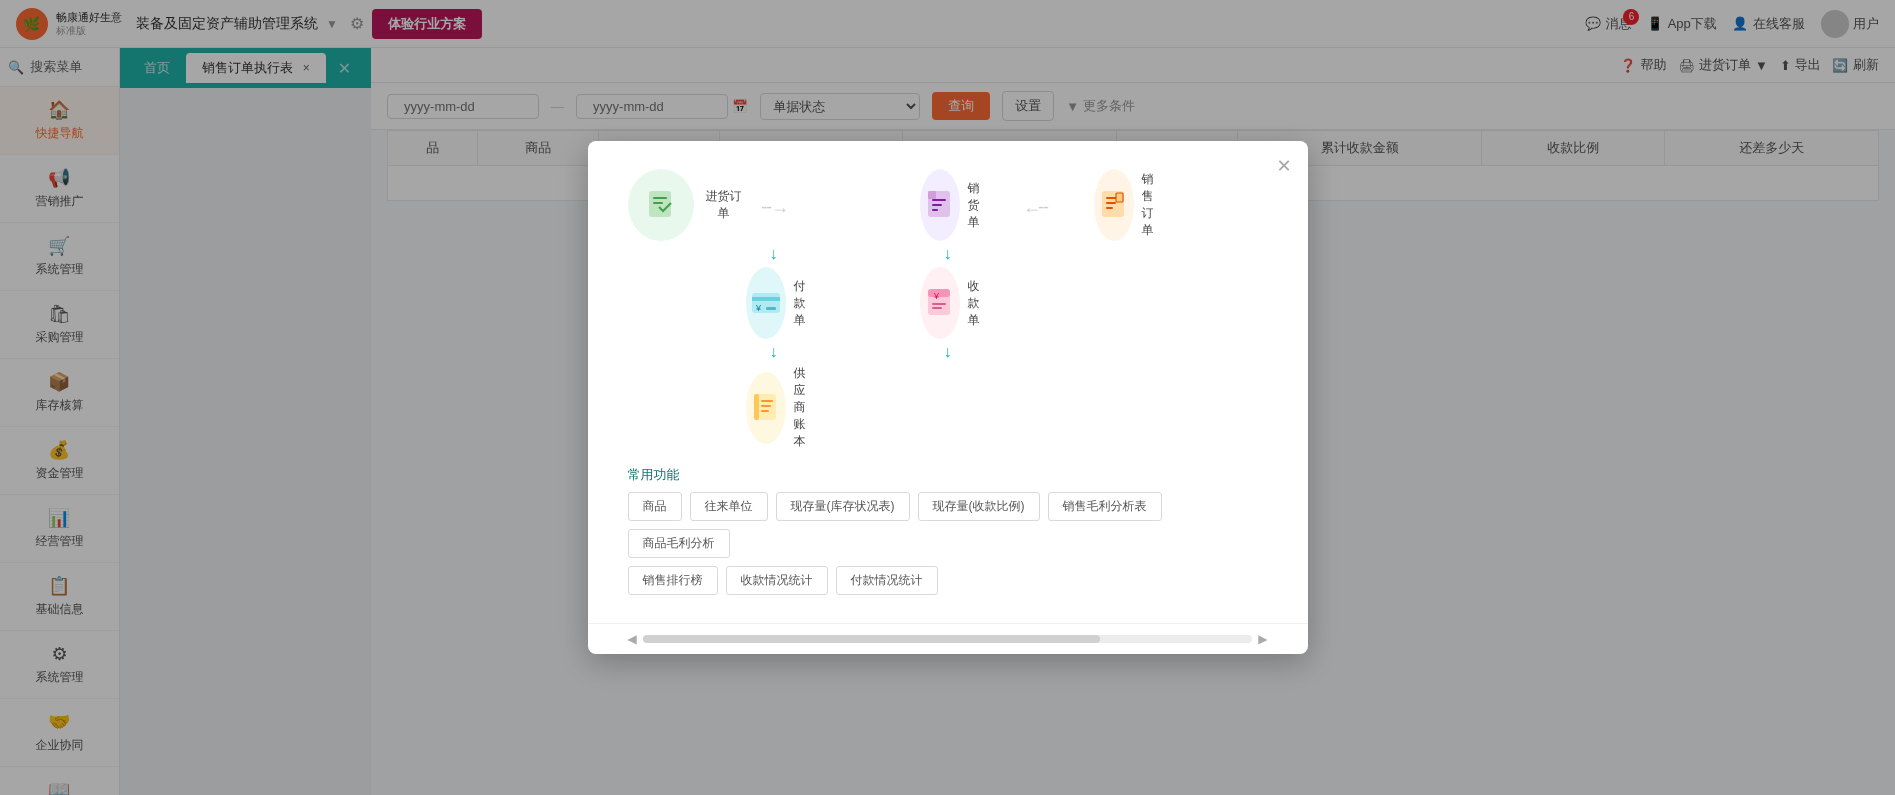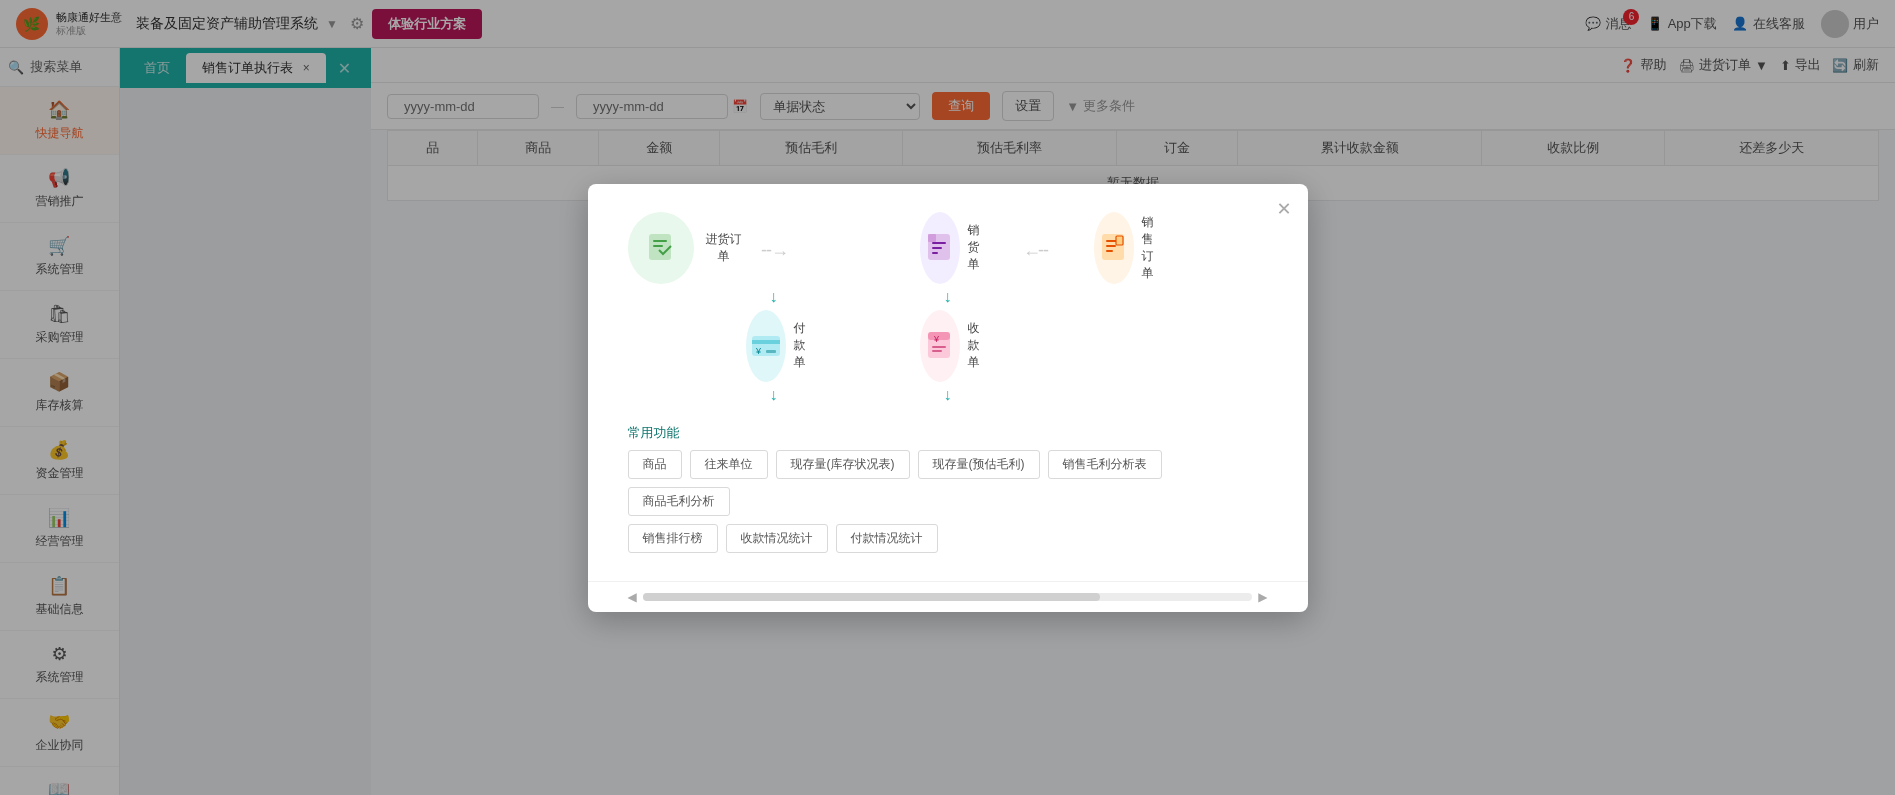--- a/index.html
+++ b/index.html
@@ -656,33 +656,45 @@
         </div>
         <div></div>
         <div class="down-arrow-area">
           <span style="color:#20b2aa; font-size:16px;">↓</span>
         </div>
         <div></div>
         <div></div>
 
         <div></div>
         <div></div>
+        <div class="fnode">
+          <div class="fcirc" style="background:#fff8e1;">
+            <svg width="40" height="40" viewBox="0 0 40 40" fill="none">
+              <rect x="8" y="6" width="22" height="26" rx="3" fill="#ffe082" opacity="0.5"></rect>
+              <rect x="8" y="6" width="5" height="26" rx="2" fill="#ffa000" opacity="0.5"></rect>
+              <rect x="15" y="12" width="12" height="2" rx="1" fill="#ff6f00" opacity="0.7"></rect>
+              <rect x="15" y="17" width="10" height="2" rx="1" fill="#ff6f00" opacity="0.7"></rect>
+              <rect x="15" y="22" width="8" height="2" rx="1" fill="#ff6f00" opacity="0.7"></rect>
+            </svg>
+          </div>
+          <span class="flabel">供应商账本</span>
+        </div>
         <div></div>
         <div></div>
         <div></div>
 
       </div>
 
       <div>
         <div class="qfuncs-title">常用功能</div>
         <div class="qfuncs-grid">
           <button class="qfunc-btn">商品</button>
           <button class="qfunc-btn">往来单位</button>
           <button class="qfunc-btn">现存量(库存状况表)</button>
-          <button class="qfunc-btn">现存量(预估毛利)</button>
+          <button class="qfunc-btn">现存量(收款比例)</button>
           <button class="qfunc-btn">销售毛利分析表</button>
           <button class="qfunc-btn">商品毛利分析</button>
         </div>
         <div class="qfuncs-grid" style="margin-top:8px;">
           <button class="qfunc-btn">销售排行榜</button>
           <button class="qfunc-btn">收款情况统计</button>
           <button class="qfunc-btn">付款情况统计</button>
         </div>
       </div>
 

